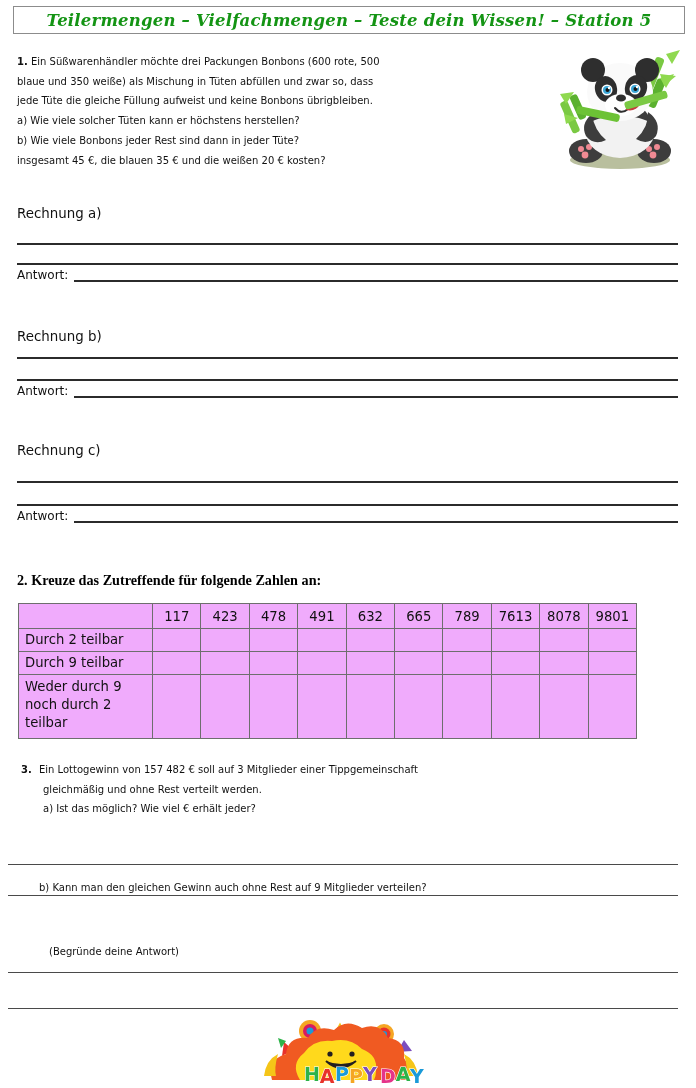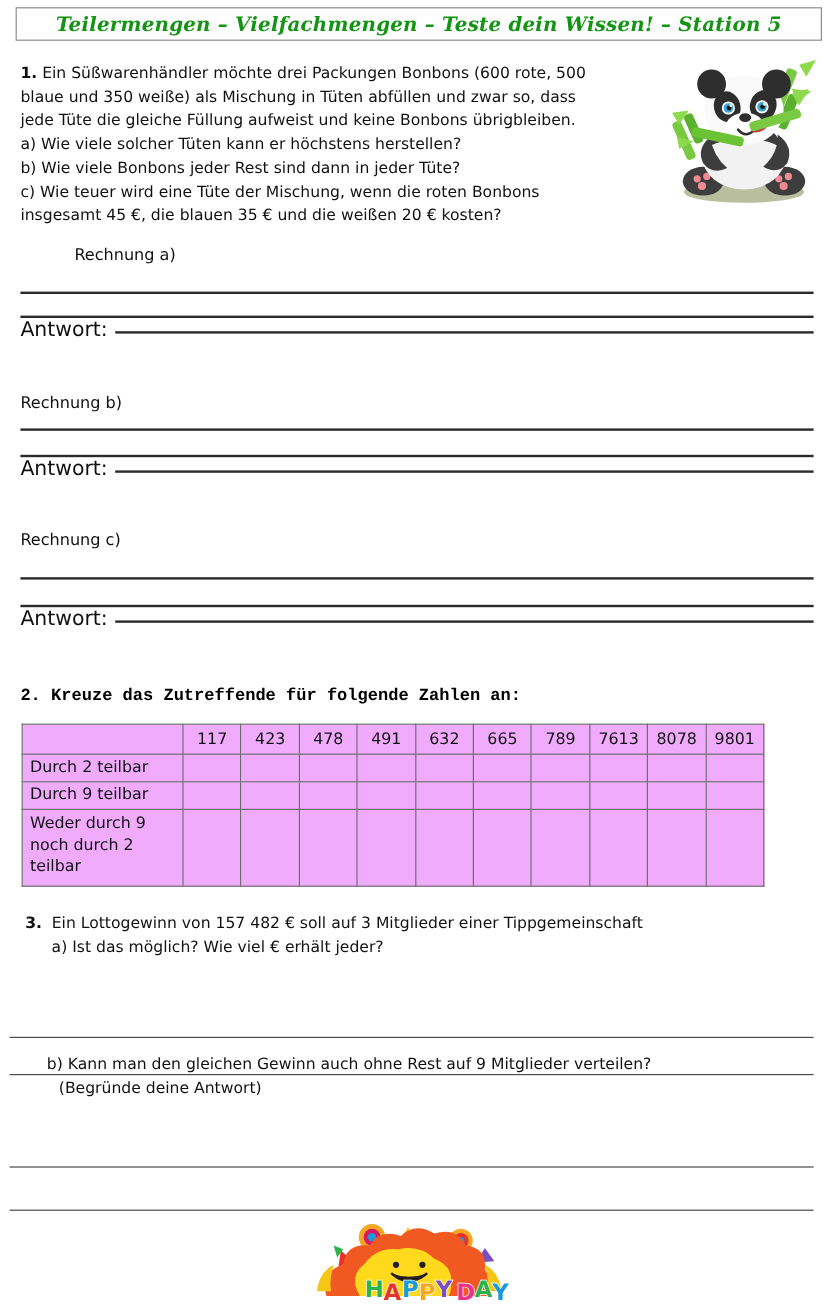--- a/index.html
+++ b/index.html
@@ -45,21 +45,21 @@
   .sheet {
     position: absolute;
     left: 0;
     top: 0;
     width: 696px;
     height: 1088px;
   }
 
   .body-text {
     font-family: "DejaVu Sans", sans-serif;
-    font-size: 13px;
+    font-size: 10px;
     line-height: 19.7px;
     color: #111111;
   }
 
   
   .task1-block {
     position: absolute;
     left: 17px;
     top: 52px;
     width: 520px;
@@ -90,38 +90,38 @@
   .label-line {
     position: absolute;
     font-family: "DejaVu Sans", sans-serif;
     font-size: 13.4px;
     color: #111111;
     white-space: nowrap;
   }
   .answer-row {
     position: absolute;
     display: flex;
-    align-items: flex-start;
+    align-items: center;
     font-family: "DejaVu Sans", sans-serif;
-    font-size: 17px;
+    font-size: 12px;
     color: #111111;
   }
   .answer-row .answer-rule {
     flex: 1;
     border-bottom: 2px solid #2b2b2b;
     margin-left: 6px;
     height: 13px;
   }
 
   
   .task2-heading {
     position: absolute;
     left: 17px;
     top: 572px;
-    font-family: Liberation Mono, monospace;
+    font-family: Liberation Serif, serif;
     font-weight: bold;
     font-size: 14.2px;
     color: #000000;
     white-space: nowrap;
   }
   table.div-table {
     position: absolute;
     left: 18px;
     top: 603px;
     width: 619px;
@@ -171,21 +171,21 @@
   }
   .t3-l1 { white-space: nowrap; }
   .t3-indent { padding-left: 22px; white-space: nowrap; }
   .task3b-block {
     position: absolute;
     left: 17px;
     top: 878px;
     width: 640px;
   }
   .t3b-indent { padding-left: 22px; white-space: nowrap; }
-  .t3b-indent2 { padding-left: 32px; white-space: nowrap; }
+  .t3b-indent2 { padding-left: 32px; white-space: nowrap; margin-top: 44px; }
 
   
   .footer-logo {
     position: absolute;
     left: 248px;
     top: 1018px;
     width: 200px;
     height: 70px;
   }
 </style>
@@ -261,25 +261,24 @@
 
   <div class="task1-block body-text">
     <div class="task1-line">
       <span class="num-bold">1.</span>
       <span>Ein Süßwarenhändler möchte drei Packungen Bonbons (600 rote, 500</span>
     </div>
     <div class="task1-line">blaue und 350 weiße) als Mischung in Tüten abfüllen und zwar so, dass</div>
     <div class="task1-line">jede Tüte die gleiche Füllung aufweist und keine Bonbons übrigbleiben.</div>
     <div class="task1-line">a) Wie viele solcher Tüten kann er höchstens herstellen?</div>
     <div class="task1-line">b) Wie viele Bonbons jeder Rest sind dann in jeder Tüte?</div>
-    <div class="task1-line">c) Wie teuer wird eine Tüte der Mischung, wenn die roten Bonbons</div>
     <div class="task1-line">insgesamt 45 €, die blauen 35 € und die weißen 20 € kosten?</div>
   </div>
 
-  <div class="label-line" style="left:17px; top:206px;margin-left:45px;">Rechnung a)</div>
+  <div class="label-line" style="left:17px; top:206px;">Rechnung a)</div>
   <div class="rule" style="left:17px; top:243px; width:661px;"></div>
   <div class="rule" style="left:17px; top:263px; width:661px;"></div>
   <div class="answer-row" style="left:17px; top:265px; width:661px; height:20px;">
     <span>Antwort:</span>
     <span class="answer-rule"></span>
   </div>
 
   <div class="label-line" style="left:17px; top:329px;">Rechnung b)</div>
   <div class="rule" style="left:17px; top:357px; width:661px;"></div>
   <div class="rule" style="left:17px; top:379px; width:661px;"></div>
@@ -359,20 +358,21 @@
         <td class="cell tall"></td>
       </tr>
     </tbody>
   </table>
 
   <div class="task3-block body-text">
     <div class="t3-l1">
       <span class="num-bold">3.</span>
       <span style="padding-left:4px;">Ein Lottogewinn von 157 482 € soll auf 3 Mitglieder einer Tippgemeinschaft</span>
     </div>
+    <div class="t3-indent">gleichmäßig und ohne Rest verteilt werden.</div>
     <div class="t3-indent">a) Ist das möglich?  Wie viel € erhält jeder?</div>
   </div>
 
   <div class="rule-thin" style="left:8px; top:864px; width:670px;"></div>
   <div class="rule-thin" style="left:8px; top:895px; width:670px;"></div>
 
   <div class="task3b-block body-text">
     <div class="t3b-indent">b) Kann man den gleichen Gewinn auch ohne Rest auf 9 Mitglieder verteilen?</div>
     <div class="t3b-indent2">(Begründe deine Antwort)</div>
   </div>

